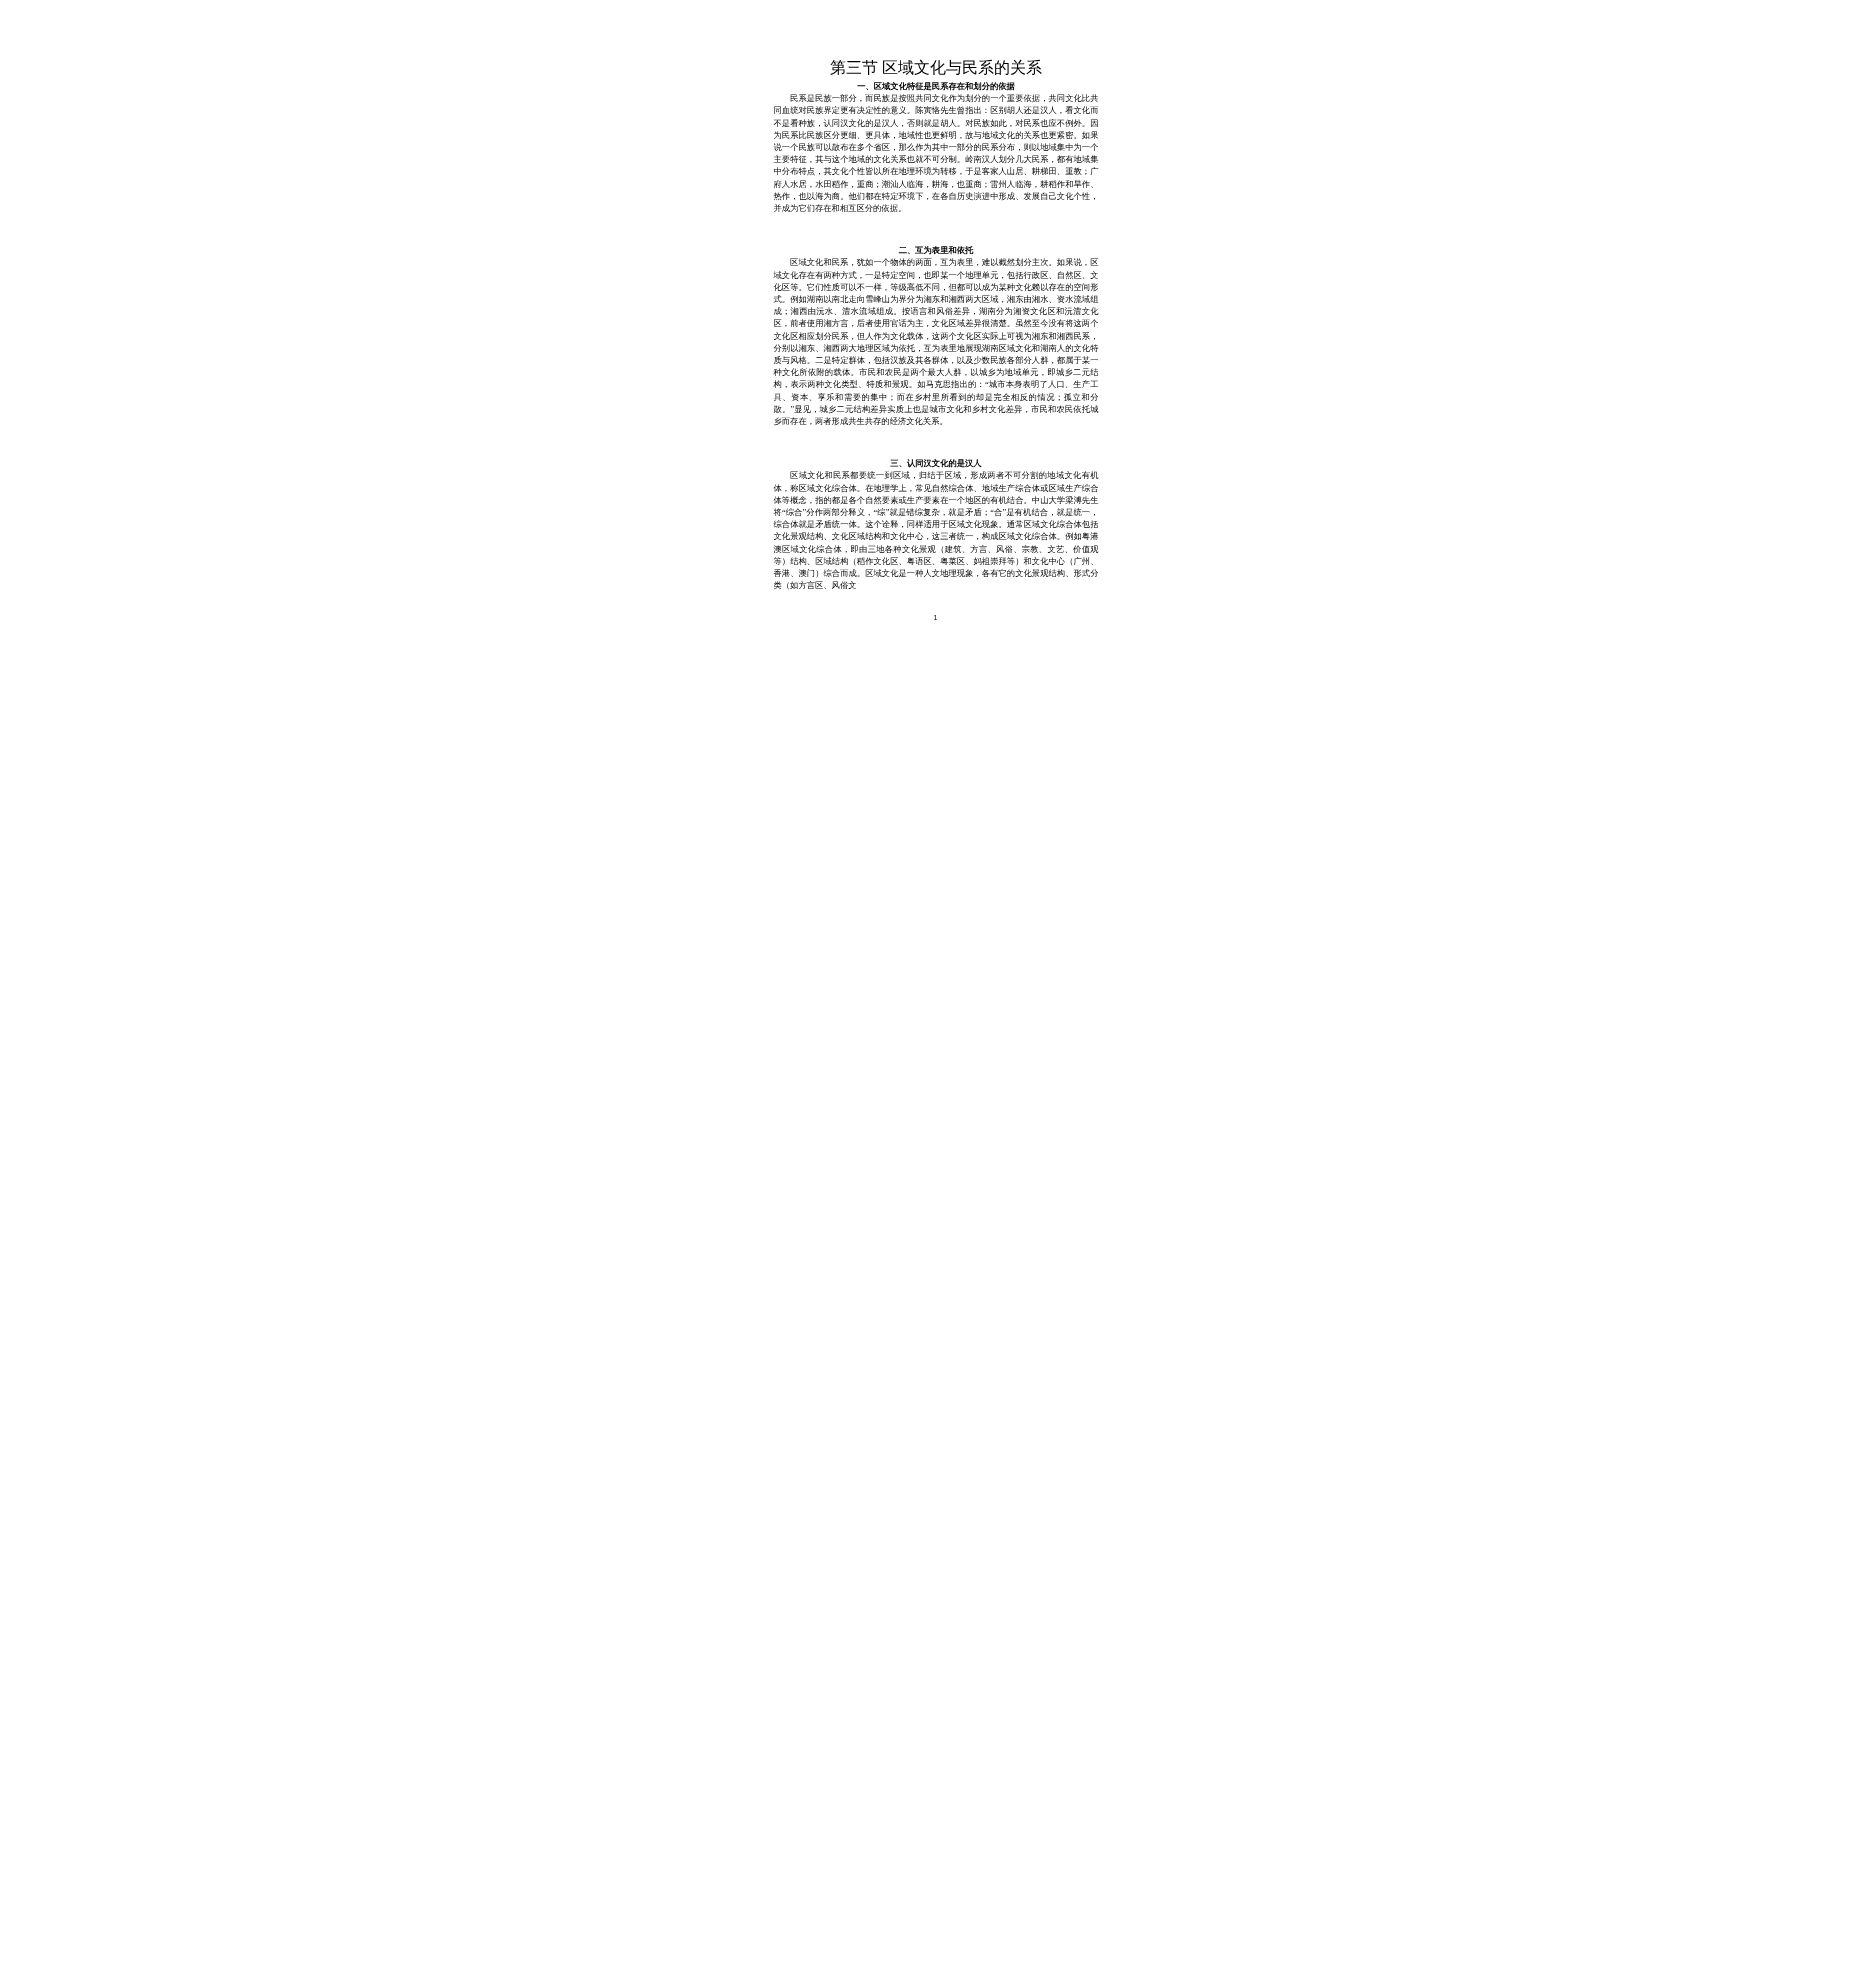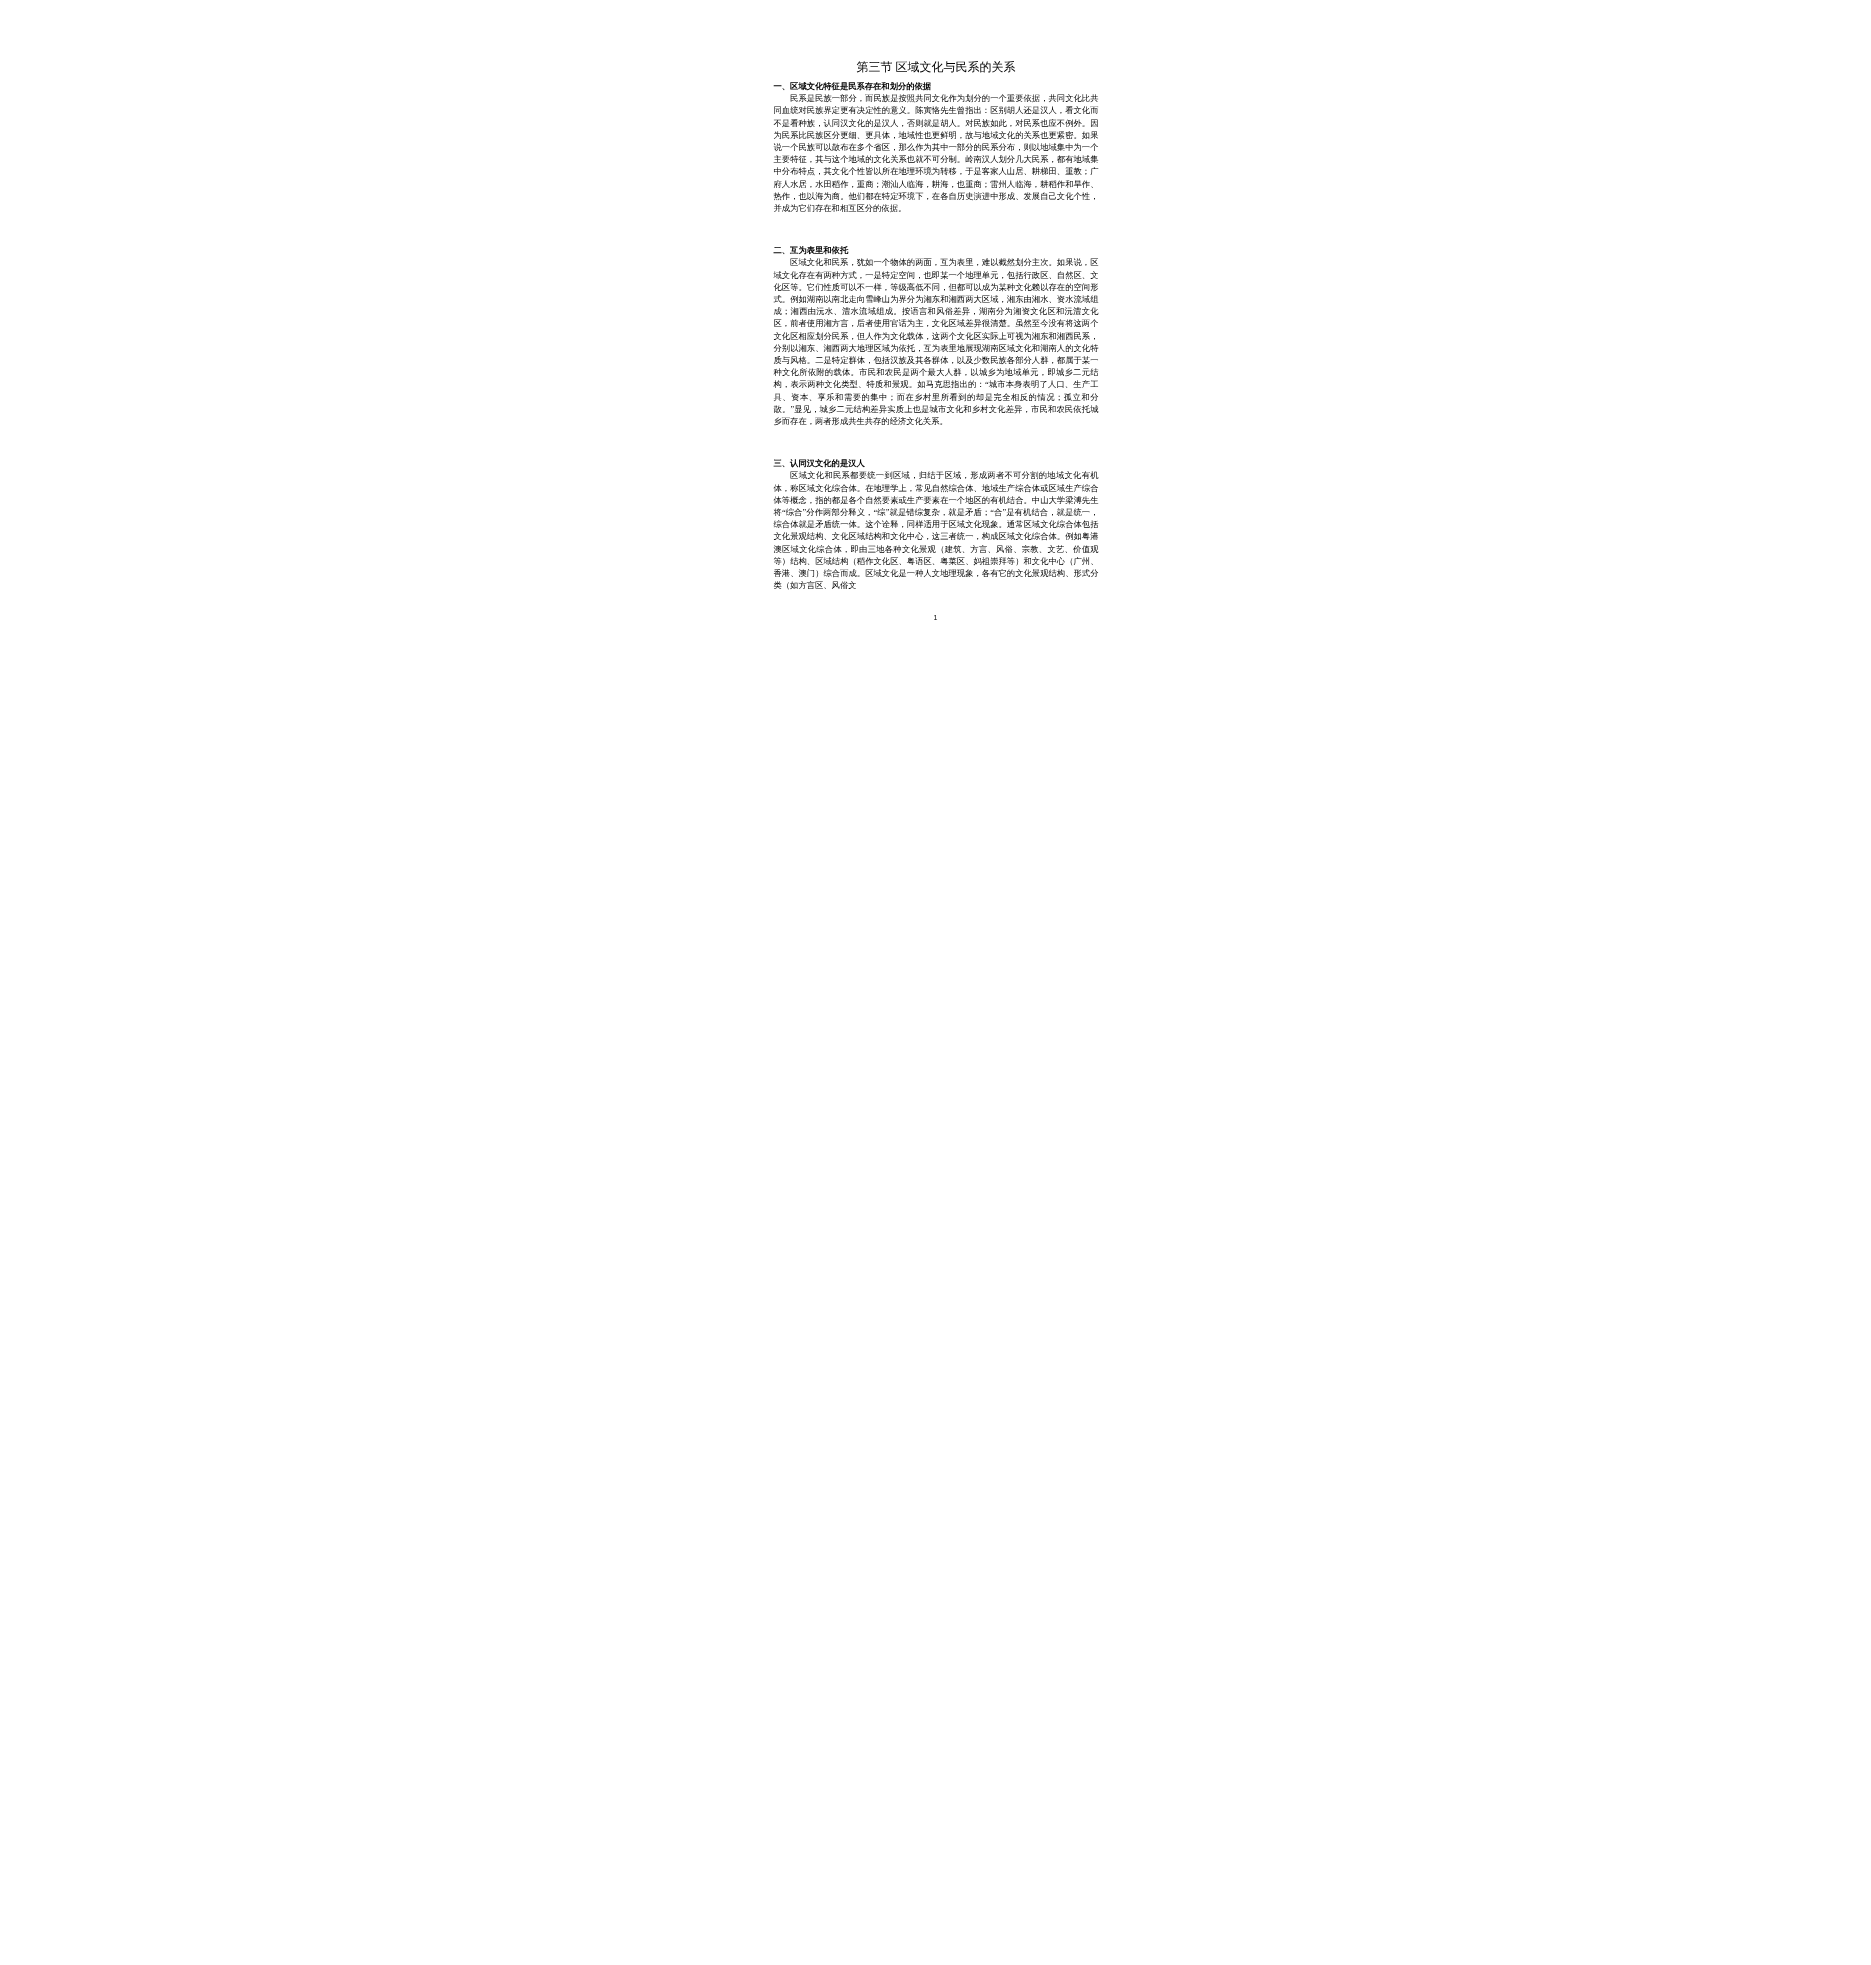--- a/index.html
+++ b/index.html
@@ -14,40 +14,40 @@
     margin: 0 auto;
     background: #ffffff;
     box-sizing: border-box;
     padding: 59px 71px 0 72px;
     color: #000000;
     font-family: "Liberation Serif", "DejaVu Serif", serif;
     overflow: hidden;
   }
   .doc-title {
     margin: 0 0 4.7px 0;
-    font-size: 12px;
+    font-size: 16px;
     line-height: 17.3px;
     font-weight: normal;
     text-align: center;
     white-space: nowrap;
   }
   .para {
     margin: 0;
     font-size: 8.3px;
     line-height: 12.2px;
     text-align: justify;
     text-indent: 2em;
     word-break: break-all;
   }
   .heading {
     margin: 0;
     font-size: 8.3px;
     line-height: 12.2px;
     font-weight: bold;
-    text-align: left;
+    text-align: center;
   }
   .heading.gap {
     margin-top: 30px;
   }
   .page-number {
     position: absolute;
     left: 0;
     right: 0;
     top: 614px;
     text-align: center;

